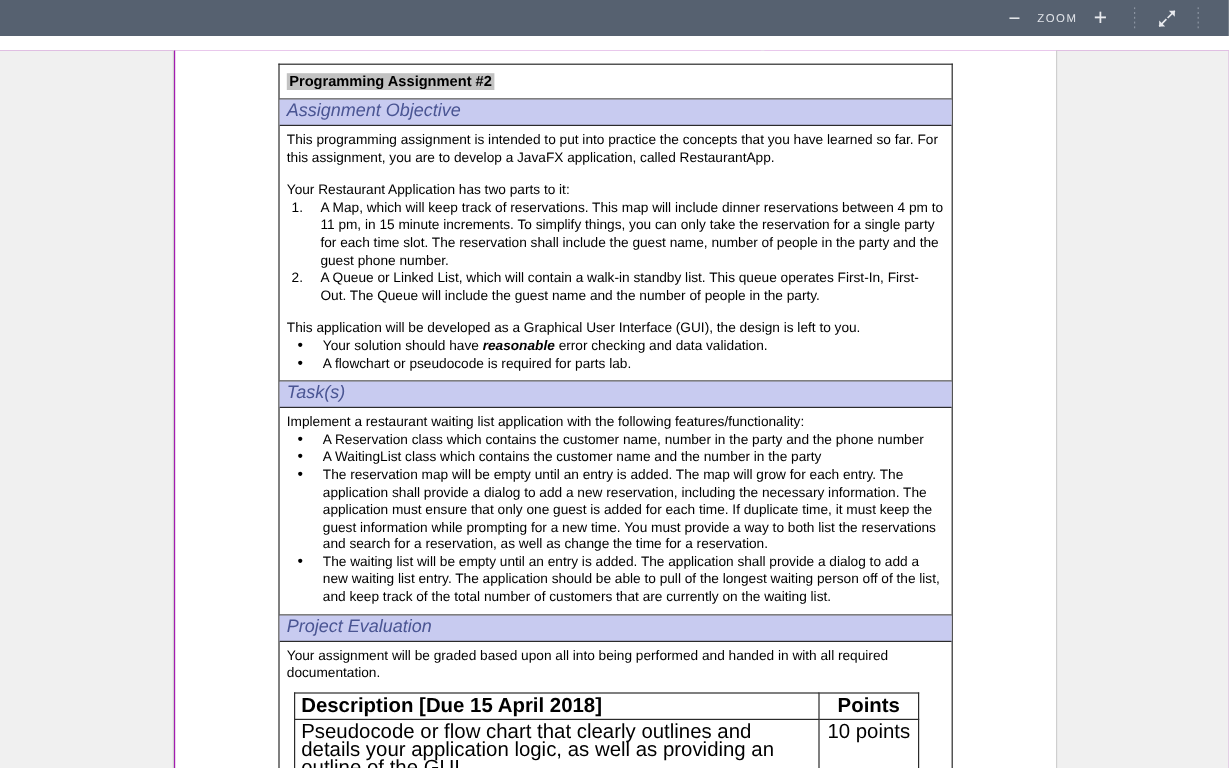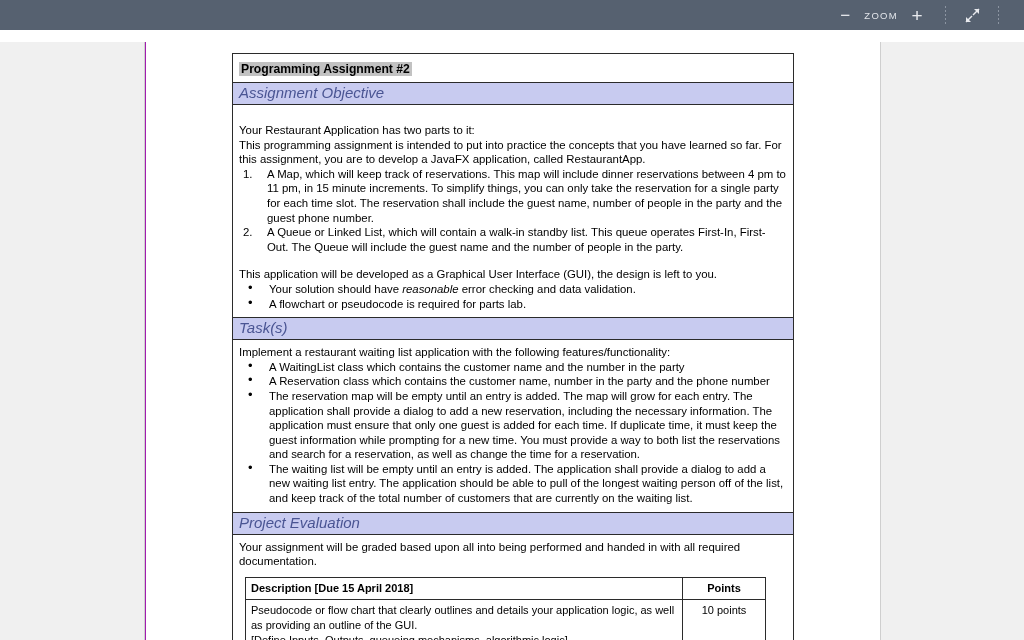--- a/index.html
+++ b/index.html
@@ -101,21 +101,21 @@
   }
   .title-hl {
     background: #c2c2c2;
     font-weight: bold;
     font-size: 12.2px;
     color: #000;
     padding: 0 2px;
   }
   p.para { margin: 0; }
   p.gap { margin-top: 13px; }
-  .ital { font-style: italic; }
+  .ital { font-style: italic; font-weight: bold; }
 
   
   ol.numlist { list-style: none; margin: 0; padding: 0; }
   ol.numlist > li {
     position: relative;
     padding-left: 28px;
     margin: 0;
   }
   ol.numlist > li .num {
     position: absolute; left: 4px; top: 0;
@@ -135,21 +135,21 @@
 
   
   .gtable {
     border-collapse: collapse;
     width: 520px;
     margin: 8px 0 0 6px;
     table-layout: fixed;
   }
   .gtable td, .gtable th {
     border: 1px solid #2b2b2b;
-    font-size: 11px;
+    font-size: 17px;
     line-height: 14.6px;
     vertical-align: top;
     text-align: left;
     padding: 3px 5px 4px 5px;
     color: #000;
   }
   .gtable th { font-weight: bold; }
   .col-desc { width: 437px; }
   .col-pts  { width: 83px; text-align: center; }
   .gtable td.col-pts { text-align: center; }
@@ -189,22 +189,22 @@
   <div class="page">
     <div class="doc">
 
       <div class="title-cell">
         <span class="title-hl">Programming Assignment #2</span>
       </div>
 
       <div class="band">Assignment Objective</div>
 
       <div class="cell">
+        <p class="para">This programming assignment is intended to put into practice the concepts that you have learned so far.  For this assignment, you are to develop a JavaFX application, called RestaurantApp.</p>
         <p class="para gap">Your Restaurant Application has two parts to it:</p>
-        <p class="para">This programming assignment is intended to put into practice the concepts that you have learned so far.  For this assignment, you are to develop a JavaFX application, called RestaurantApp.</p>
         <ol class="numlist">
           <li>
             <span class="num">1.</span>
             <span>A Map, which will keep track of reservations.  This map will include dinner reservations between 4 pm to 11 pm, in 15 minute increments.  To simplify things, you can only take the reservation for a single party for each time slot.  The reservation shall include the guest name, number of people in the party and the guest phone number.</span>
           </li>
           <li>
             <span class="num">2.</span>
             <span>A Queue or Linked List, which will contain a walk-in standby list.  This queue operates First-In, First-Out.  The Queue will include the guest name and the number of people in the party.</span>
           </li>
         </ol>
@@ -213,22 +213,22 @@
           <li><span>Your solution should have </span><span class="ital">reasonable</span><span> error checking and data validation.</span></li>
           <li>A flowchart or pseudocode is required for parts lab.</li>
         </ul>
       </div>
 
       <div class="band">Task(s)</div>
 
       <div class="cell">
         <p class="para">Implement a restaurant waiting list application with the following features/functionality:</p>
         <ul class="bullist">
+          <li>A Reservation class which contains the customer name, number in the party and the phone number</li>
           <li>A WaitingList class which contains the customer name and the number in the party</li>
-          <li>A Reservation class which contains the customer name, number in the party and the phone number</li>
           <li>The reservation map will be empty until an entry is added.  The map will grow for each entry.  The application shall provide a dialog to add a new reservation, including the  necessary information.  The application must ensure that only one guest is added for each time.  If duplicate time, it must keep the guest information while prompting for a new time.  You must provide a way to both list the reservations and search for a reservation, as well as change the time for a reservation.</li>
           <li>The waiting list will be empty until an entry is added.   The application shall provide a dialog to add a new waiting list entry.  The application should be able to pull of the longest waiting person off of the list, and keep track of the total number of customers that are currently on the waiting list.</li>
         </ul>
       </div>
 
       <div class="band">Project Evaluation</div>
 
       <div class="cell evalwrap">
         <p class="para">Your assignment will be graded based upon all into being performed and handed in with all required documentation.</p>
 

